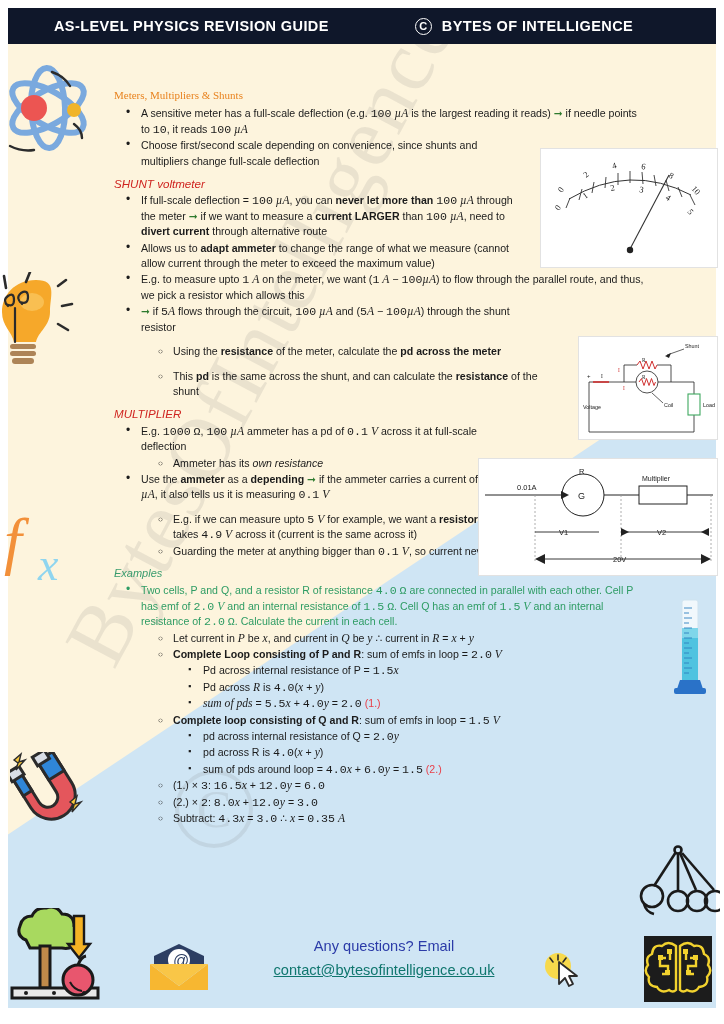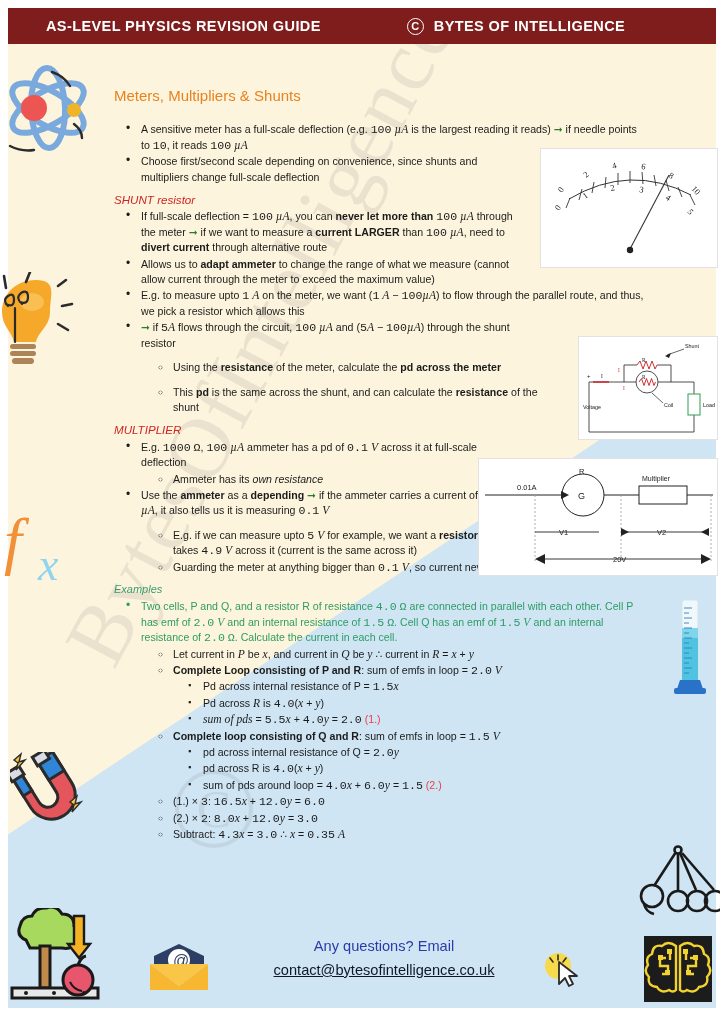--- a/index.html
+++ b/index.html
@@ -37,23 +37,24 @@
     width: 708px; height: 964px;
     background: #cfe5f4;
     clip-path: polygon(100% 33%, 100% 100%, 0% 100%, 0% 82%);
   }
 
   
   .header-bar {
     position: absolute;
     left: 8px; top: 8px;
     width: 708px; height: 36px;
-    background: #7f1d1d;
+    background: #0f172a;
     display: flex;
     align-items: center;
+    padding-left: 8px;
   }
   .header-title {
     color: #ffffff;
     font-size: 14.5px;
     font-weight: bold;
     letter-spacing: 0.4px;
     margin-left: 38px;
   }
   .header-brand-wrap {
     display: flex;
@@ -110,24 +111,25 @@
     position: absolute;
     left: 0; top: 44px;
     width: 724px;
     font-size: 10.6px;
     line-height: 15.4px;
     color: #1b1b1b;
   }
 
   .heading-orange {
     color: #e8821e;
-    font-size: 15px;
+    font-size: 11px;
     font-weight: normal;
     margin-left: 114px;
-    margin-bottom: 19px;
+    margin-bottom: 3px;
+    font-family: Liberation Serif, serif;
   }
   .heading-red-italic {
     color: #cf2420;
     font-size: 11.6px;
     font-style: italic;
     margin-left: 114px;
     margin-top: 7px;
     margin-bottom: 2px;
   }
   .heading-green-italic {
@@ -218,21 +220,21 @@
     position: absolute;
     left: 214px; top: 8px;
     width: 324px;
     text-align: center;
     color: #2b3ba8;
     font-size: 14.6px;
     font-weight: normal;
     line-height: 24px;
   }
   .footer-email {
-    color: #0f172a;
+    color: #0f766e;
     text-decoration: underline;
   }
   #deco-cursor { position: absolute; left: 532px; top: 20px; width: 44px; height: 44px; }
   #deco-brain {
     position: absolute;
     left: 636px; top: 10px;
     width: 68px; height: 66px;
     background: #1c1c1c;
   }
 </style>
@@ -259,21 +261,21 @@
 
     <div style="height:44px"></div>
 
     <div class="heading-orange">Meters, Multipliers &amp; Shunts</div>
 
     <ul class="lvl1">
       <li class="b1 w-wide">A sensitive meter has a full-scale deflection (e.g. <span class="mathup">100</span> <span class="mathit">µA</span> is the largest reading it reads) <span class="arrow" style="color:#2d7a2d">➞</span> if needle points to <span class="mathup">10</span>, it reads <span class="mathup">100</span> <span class="mathit">µA</span></li>
       <li class="b1 w-narrow">Choose first/second scale depending on convenience, since shunts and multipliers change full-scale deflection</li>
     </ul>
 
-    <div class="heading-red-italic">SHUNT resistor</div>
+    <div class="heading-red-italic">SHUNT voltmeter</div>
 
     <ul class="lvl1">
       <li class="b1 w-narrow">If full-scale deflection = <span class="mathup">100</span> <span class="mathit">µA</span>, you can <b>never let more than</b> <span class="mathup">100</span> <span class="mathit">µA</span> through the meter <span class="arrow" style="color:#2d7a2d">➞</span> if we want to measure a <b>current LARGER</b> than <span class="mathup">100</span> <span class="mathit">µA</span>, need to <b>divert current</b> through alternative route</li>
       <li class="b1 w-narrow">Allows us to <b>adapt ammeter</b> to change the range of what we measure (cannot allow current through the meter to exceed the maximum value)</li>
       <li class="b1 w-full">E.g. to measure upto <span class="mathup">1</span> <span class="mathit">A</span> on the meter, we want (<span class="mathup">1</span> <span class="mathit">A</span> − <span class="mathup">100</span><span class="mathit">µA</span>) to flow through the parallel route, and thus, we pick a resistor which allows this</li>
       <li class="b1 w-narrow"><span class="arrow" style="color:#2d7a2d">➞</span> if <span class="mathup">5</span><span class="mathit">A</span> flows through the circuit, <span class="mathup">100</span> <span class="mathit">µA</span> and (<span class="mathup">5</span><span class="mathit">A</span> − <span class="mathup">100</span><span class="mathit">µA</span>) through the shunt resistor</li>
       <ul class="lvl2">
         <li class="b2 w-mid">Using the <b>resistance</b> of the meter, calculate the <b>pd across the meter</b></li>
         <li class="b2 w-mid">This <b>pd</b> is the same across the shunt, and can calculate the <b>resistance</b> of the shunt</li>
       </ul>

